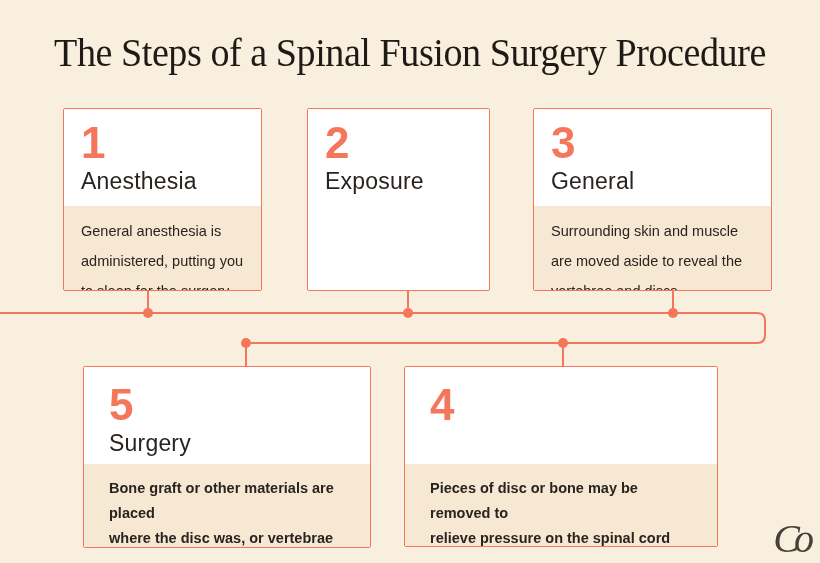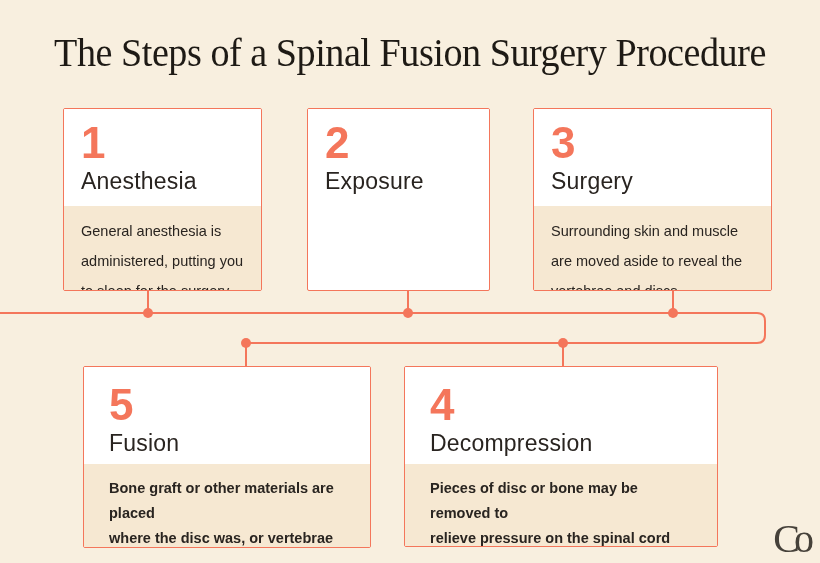--- a/index.html
+++ b/index.html
@@ -86,20 +86,21 @@
   .pos-3{left:533px;top:108px; width:239px; height:183px;}
   
   .pos-5{left:83px; top:366px; width:288px; height:182px;}
   .pos-4{left:404px;top:366px; width:314px; height:181px;}
   .pos-4 .card-top,.pos-5 .card-top{padding:17px 25px 0 25px;}
   .pos-4 .card-desc,.pos-5 .card-desc{padding:12px 25px 0 25px;font-weight:700;line-height:25px;}
   .brand-logo{
     position:absolute;
     right:12px;bottom:4px;
     font-family:"Liberation Serif","DejaVu Serif",serif;
+    font-style:italic;
     font-size:40px;
     line-height:40px;
     letter-spacing:-6px;
     color:var(--logo-color);
   }
 </style>
 </head>
 <body>
 
 <h1 class="page-title">The Steps of a Spinal Fusion Surgery Procedure</h1>
@@ -131,40 +132,39 @@
 <div class="card pos-2">
   <div class="card-top">
     <div class="step-number">2</div>
     <div class="step-title">Exposure</div>
   </div>
 </div>
 
 <div class="card pos-3">
   <div class="card-top">
     <div class="step-number">3</div>
-    <div class="step-title">Surgery</div>
+    <div class="step-title">General</div>
   </div>
   <div class="card-desc">Surrounding skin and muscle
 are moved aside to reveal the
 vertebrae and discs.</div>
 </div>
 
 <div class="card pos-5">
   <div class="card-top">
     <div class="step-number">5</div>
-    <div class="step-title">Fusion</div>
+    <div class="step-title">Surgery</div>
   </div>
   <div class="card-desc">Bone graft or other materials are placed
 where the disc was, or vertebrae are
 fused together on the sides.</div>
 </div>
 
 <div class="card pos-4">
   <div class="card-top">
     <div class="step-number">4</div>
-    <div class="step-title">Decompression</div>
   </div>
   <div class="card-desc">Pieces of disc or bone may be removed to
 relieve pressure on the spinal cord and/or
 nerves and aid with fusion.</div>
 </div>
 
 <div class="brand-logo">Co</div>
 
 </body></html>

